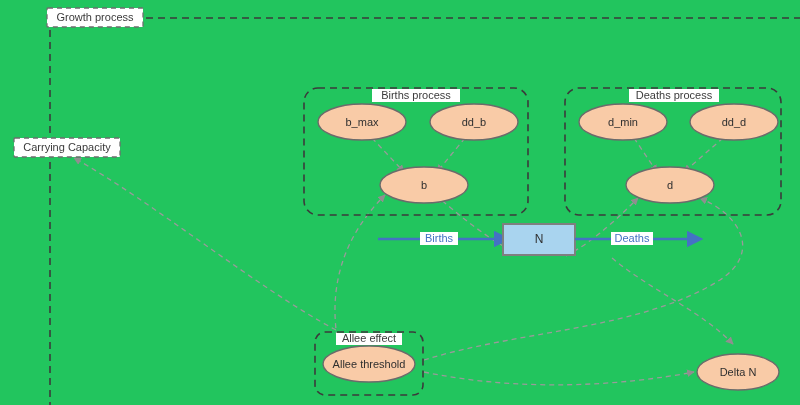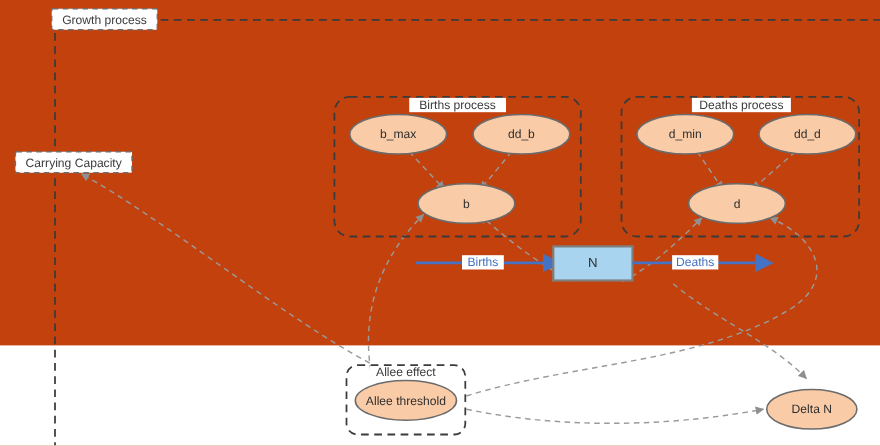--- a/index.html
+++ b/index.html
@@ -9,22 +9,22 @@
   }
   body {
     width: 800px;
     height: 405px;
     overflow: hidden;
     font-family: "Liberation Sans", sans-serif;
   }
   #canvas {
     position: relative;
     width: 800px;
-    height: 314px;
-    background: #c2410c;
+    height: 405px;
+    background: #22c55e;
   }
   svg#diagram {
     position: absolute;
     left: 0;
     top: 0;
     width: 800px;
     height: 405px;
   }
   .grp-box {
     fill: none;

